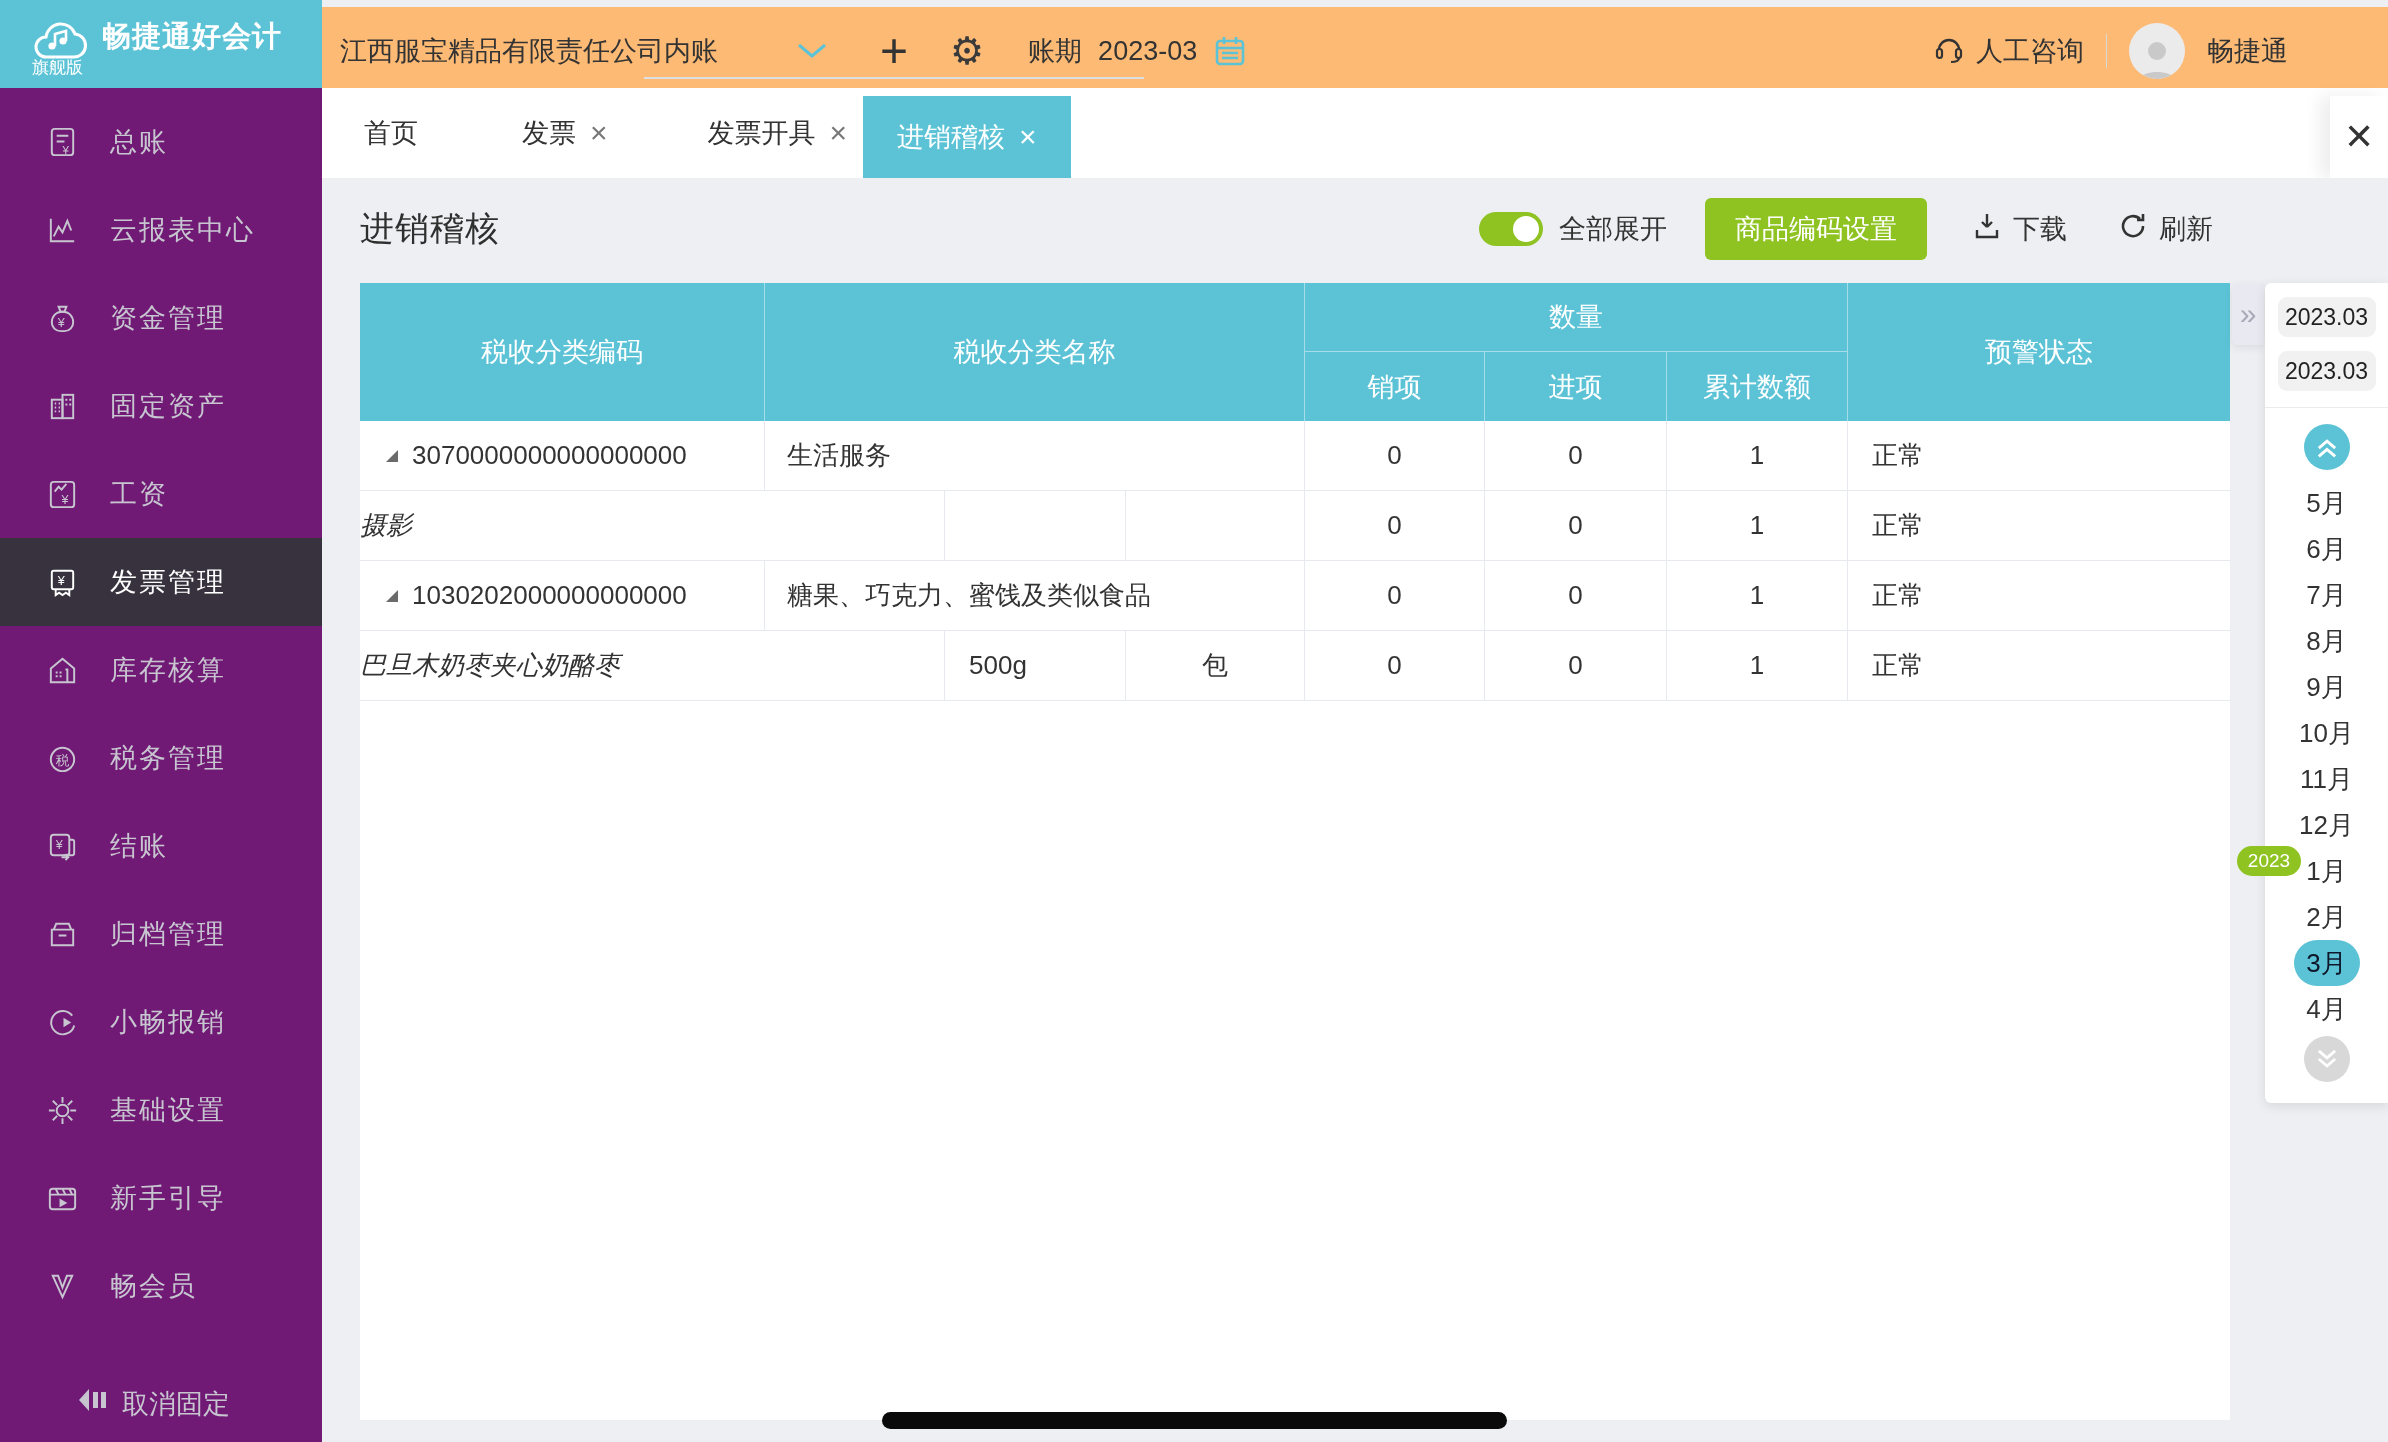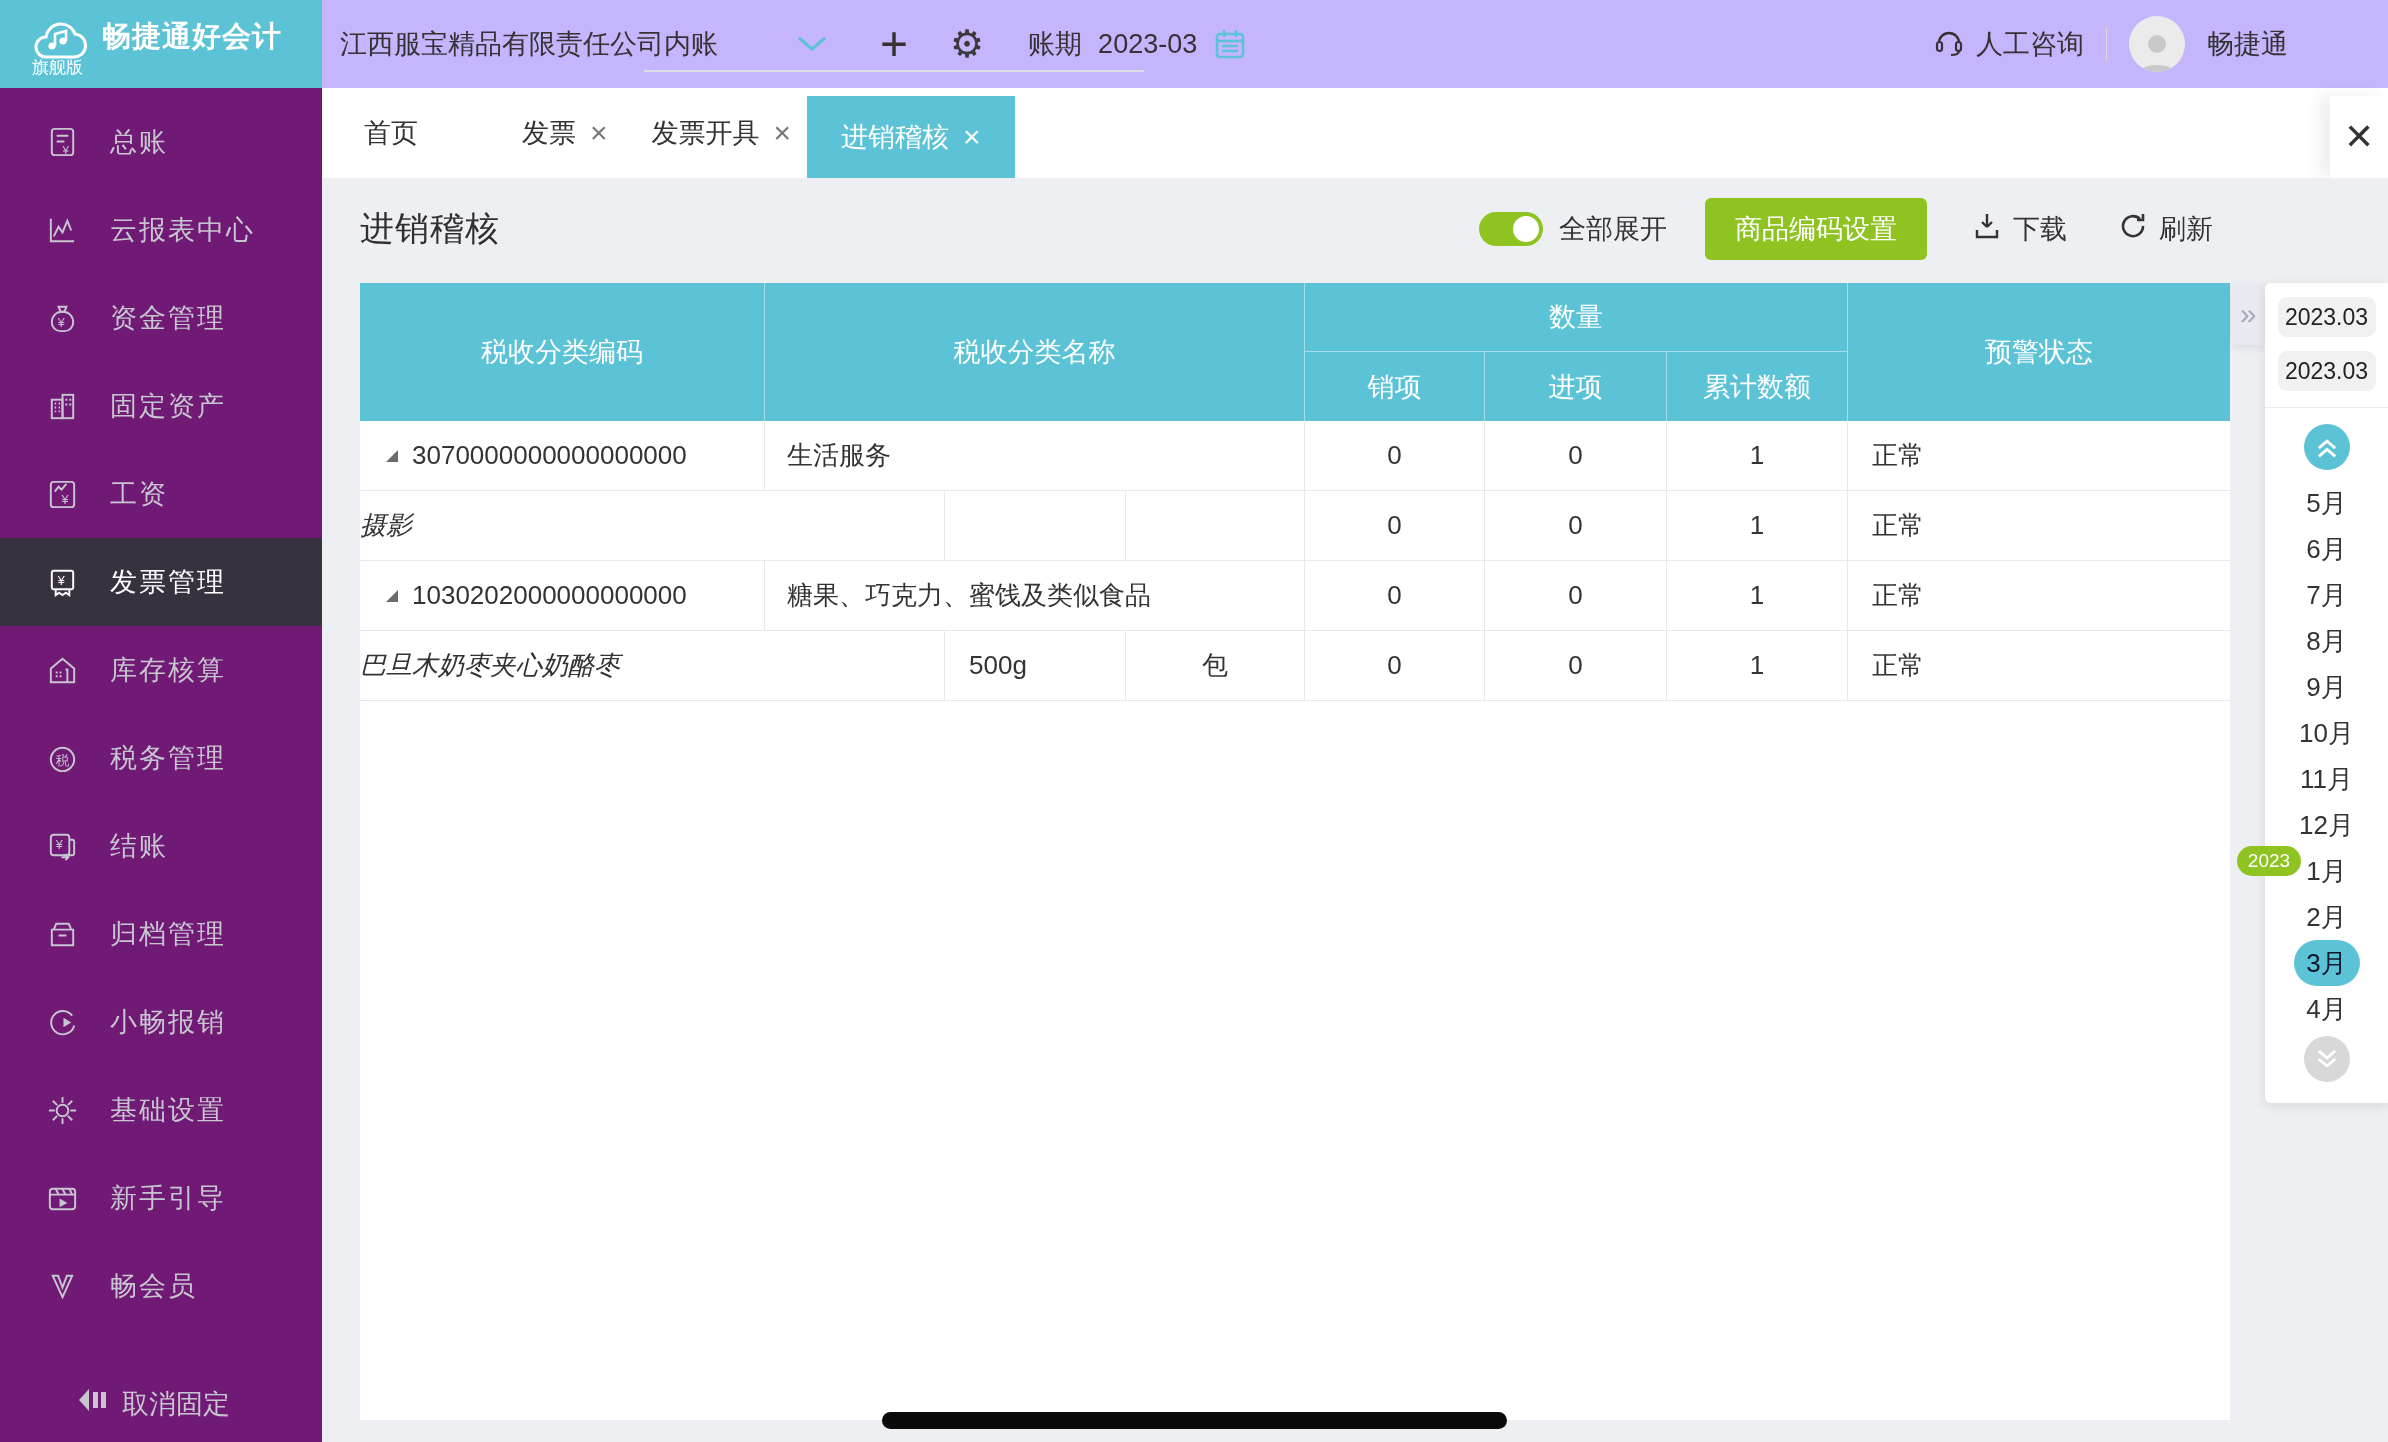--- a/index.html
+++ b/index.html
@@ -14,21 +14,21 @@
   .brand-edition{position:absolute;left:32px;top:56px;font-size:17px;color:#fff;}
   .menu{padding-top:10px;}
   .side-item{height:88px;display:flex;align-items:center;padding-left:44px;gap:30px;color:#c7c5cf;cursor:pointer;}
   .side-item.active{background:#37323d;color:#fff;}
   .s-icon{width:36px;height:36px;display:flex;align-items:center;justify-content:center;}
   .s-icon svg{width:35px;height:35px;}
   .s-label{font-size:27px;letter-spacing:2px;white-space:nowrap;}
   .pin{position:absolute;bottom:20px;left:0;width:100%;display:flex;align-items:center;gap:12px;padding-left:76px;box-sizing:border-box;color:#c7c5cf;font-size:27px;cursor:pointer;}
 
   
-  .topbar{position:absolute;left:322px;top:0;right:0;height:88px;background:#c4b5fd;display:flex;align-items:center;text-align:center;}
+  .topbar{position:absolute;left:322px;top:7px;right:0;height:88px;background:#fdba74;display:flex;align-items:center;text-align:center;}
   .company-wrap{display:flex;align-items:center;margin-left:18px;position:relative;cursor:pointer;}
   .company-name{font-size:27px;color:#333;}
   .company-chevron{margin-left:78px;display:flex;}
   .company-underline{position:absolute;left:322px;top:70px;width:500px;border-bottom:2px solid #dcdfe3;}
   .tb-plus{font-size:48px;font-weight:200;color:#333;margin-left:52px;cursor:pointer;line-height:40px;}
   .tb-gear{font-size:38px;color:#3a3a3a;margin-left:42px;cursor:pointer;line-height:40px;}
   .period{display:flex;align-items:center;margin-left:44px;gap:16px;}
   .period-label{font-size:27px;color:#333;}
   .period-value{font-size:27px;color:#333;cursor:pointer;}
   .cal-icon{display:flex;cursor:pointer;}
@@ -40,21 +40,21 @@
 
   
   .tabstrip{position:absolute;left:322px;top:88px;right:0;height:90px;background:#fff;}
   #tabs{display:flex;height:90px;align-items:center;}
   .tab{display:flex;align-items:center;gap:14px;font-size:27px;color:#333;cursor:pointer;padding:0 8px;}
   .tab .tab-x{font-size:30px;color:#777;line-height:1;}
   .tab.active{align-self:flex-end;height:82px;background:#5cc3d6;color:#fff;padding:0 34px;}
   .tab.active .tab-x{color:#fff;}
   .t-home{margin-left:34px;}
   .t-1{margin-left:88px;}
-  .t-2{margin-left:28px;}
+  .t-2{margin-left:84px;}
   .t-3{margin-left:8px;}
   .close-all{position:absolute;right:0;top:8px;width:58px;height:82px;background:#fff;display:flex;align-items:center;justify-content:center;font-size:36px;color:#333;box-shadow:-10px 0 16px rgba(0,0,0,.07);cursor:pointer;}
 
   
   .content{position:absolute;left:322px;top:178px;right:0;bottom:0;background:#edeff3;}
   .toolbar{position:absolute;left:38px;top:16px;right:169px;height:70px;display:flex;align-items:center;justify-content:space-between;}
   .page-title{font-size:34px;color:#2f2f2f;font-weight:500;letter-spacing:1px;}
   .controls{display:flex;align-items:center;gap:38px;}
   .switch-group{display:flex;align-items:center;gap:16px;}
   .switch{width:64px;height:34px;border-radius:17px;background:#8ec321;position:relative;cursor:pointer;}

